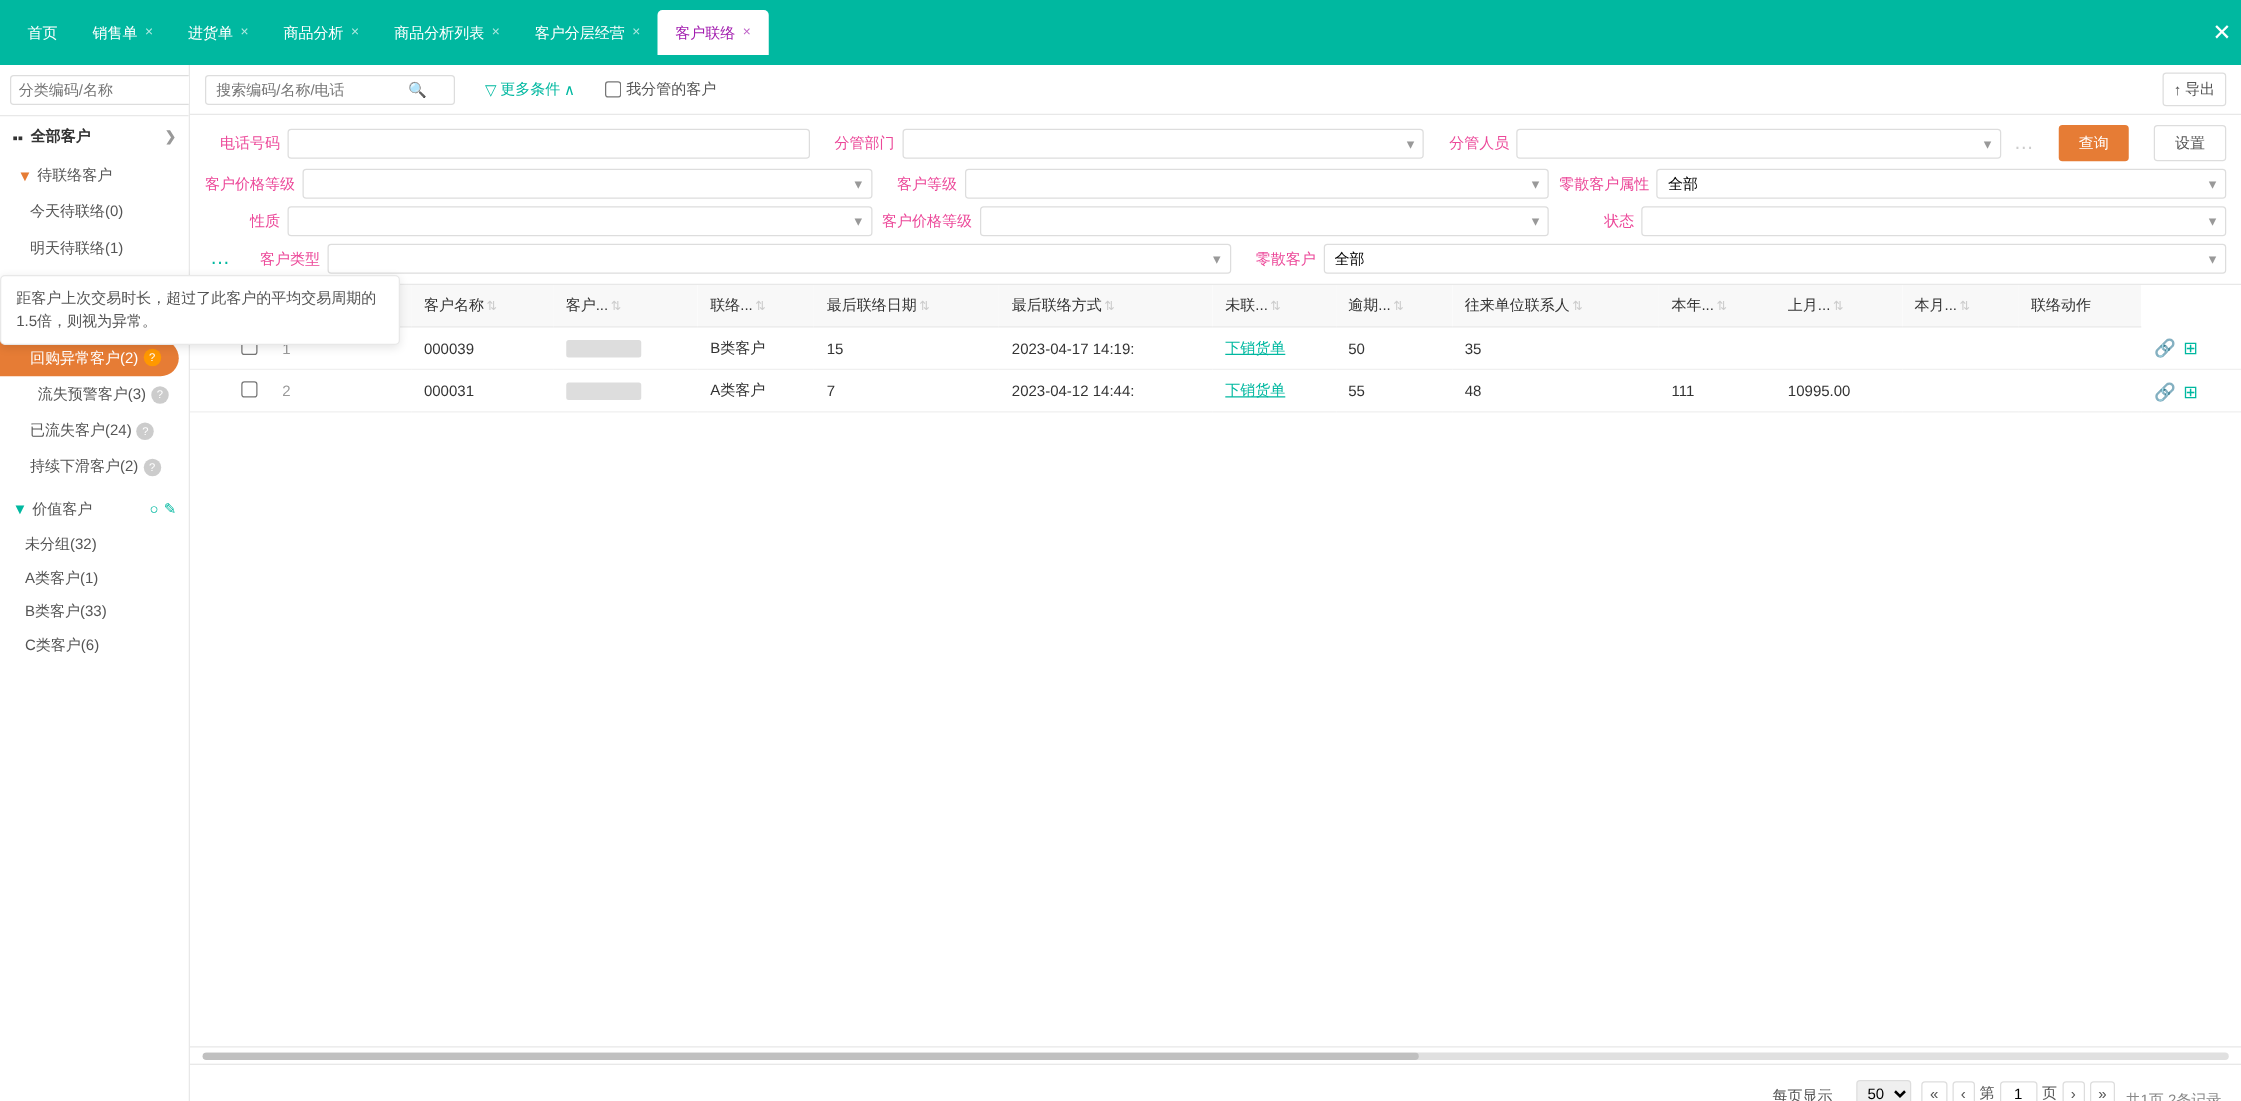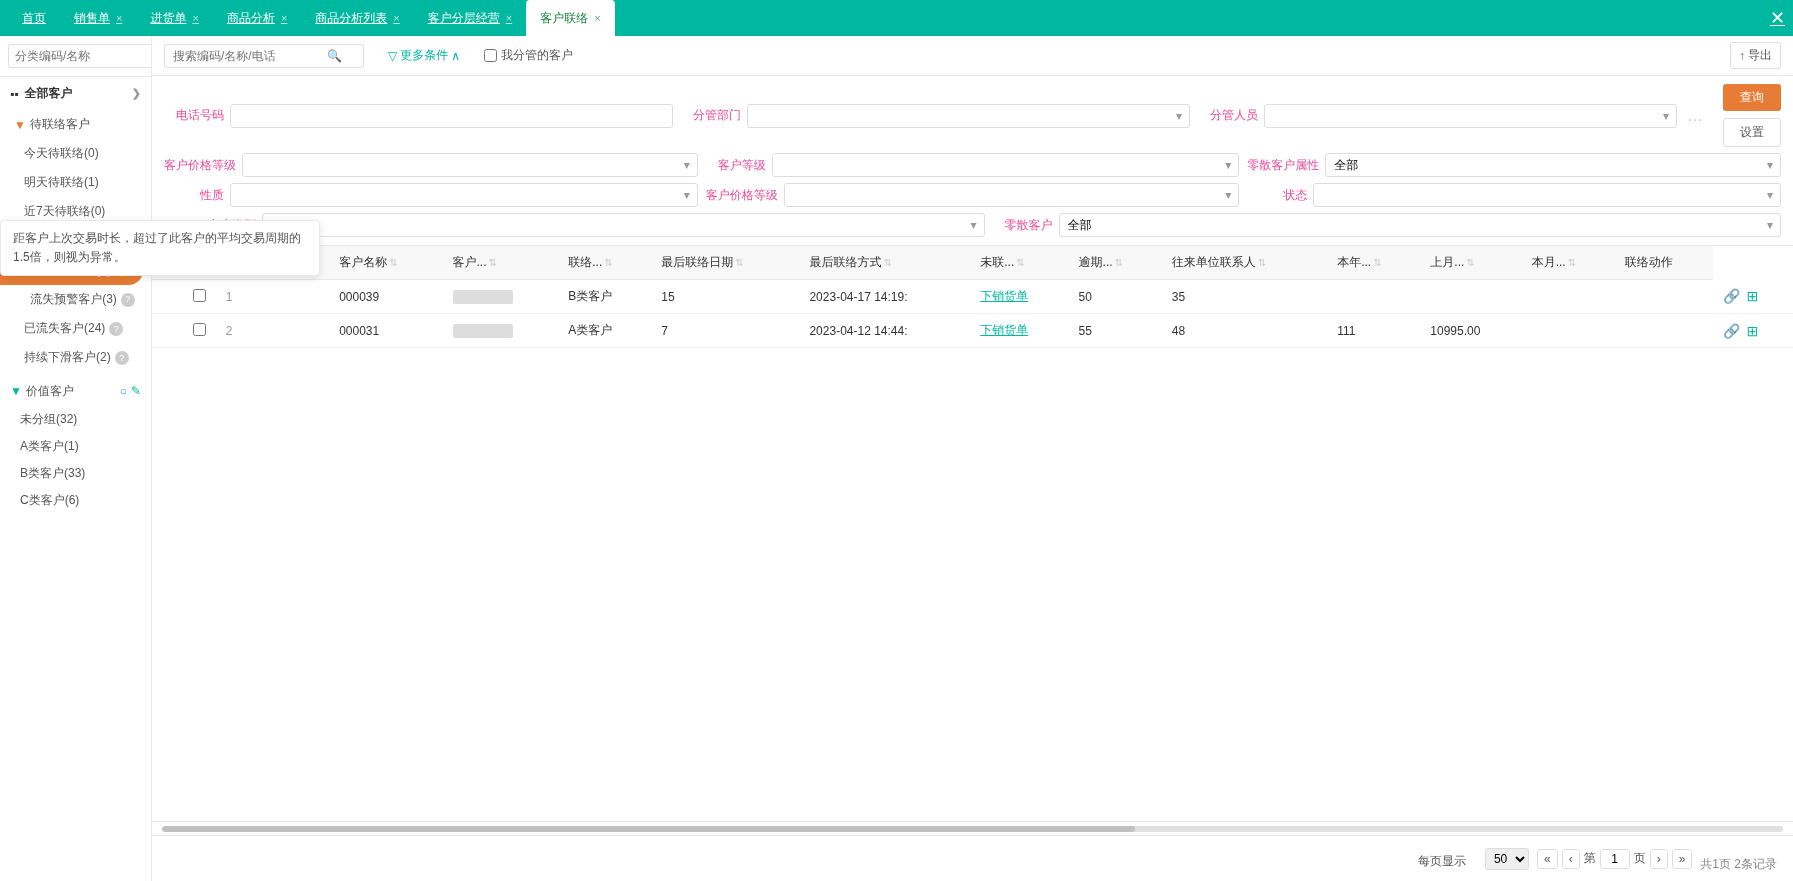--- a/index.html
+++ b/index.html
@@ -2,32 +2,31 @@
 <html><head>
   <meta charset="utf-8">
   <style>
     * { box-sizing: border-box; margin: 0; padding: 0; font-family: 'Microsoft YaHei', Arial, sans-serif; font-size: 12px; }
     body { background: #f5f5f5; overflow: hidden; width: 1793px; height: 881px; }
 
     
     .top-nav {
       display: flex; align-items: center;
       background: #00b8a0;
-      height: 36px; padding: 0 8px;
+      height: 52px; padding: 0 8px;
       color: white;
-      text-decoration: underline;
     }
     .top-nav .nav-item {
       padding: 0 14px; height: 36px; line-height: 36px;
       cursor: pointer; color: white; font-size: 13px;
       display: flex; align-items: center; gap: 4px;
       white-space: nowrap;
     }
     .top-nav .nav-item.active {
-      background: white; color: #15803d; border-radius: 4px 4px 0 0;
+      background: white; color: #a21caf; border-radius: 4px 4px 0 0;
     }
     .top-nav .nav-item .close-x { font-size: 11px; opacity: 0.7; margin-left: 2px; }
     .top-nav .spacer { flex: 1; }
     .top-nav .close-btn { color: white; font-size: 18px; cursor: pointer; }
 
     
     .main-layout {
       display: flex; height: calc(881px - 36px);
     }
 
@@ -142,21 +141,21 @@
       appearance: none; background: white; cursor: pointer;
     }
     .filter-cell .select-wrap .arrow-down {
       position: absolute; right: 8px; color: #999; pointer-events: none;
     }
     .filter-cell input[type=text] {
       flex: 1; border: 1px solid #ddd; border-radius: 3px;
       padding: 4px 8px; font-size: 12px; outline: none;
     }
     .filter-action-btns {
-      display: flex; flex-direction: column; gap: 7px; margin-left: 8px;
+      display: flex; flex-direction: row; gap: 20px; margin-left: 8px;
     }
     .btn-query {
       background: #e67c35; color: white; border: none;
       border-radius: 3px; padding: 5px 16px; cursor: pointer; font-size: 12px;
     }
     .btn-settings {
       background: white; color: #555; border: 1px solid #ddd;
       border-radius: 3px; padding: 5px 16px; cursor: pointer; font-size: 12px;
     }
     .filter-row-last {

